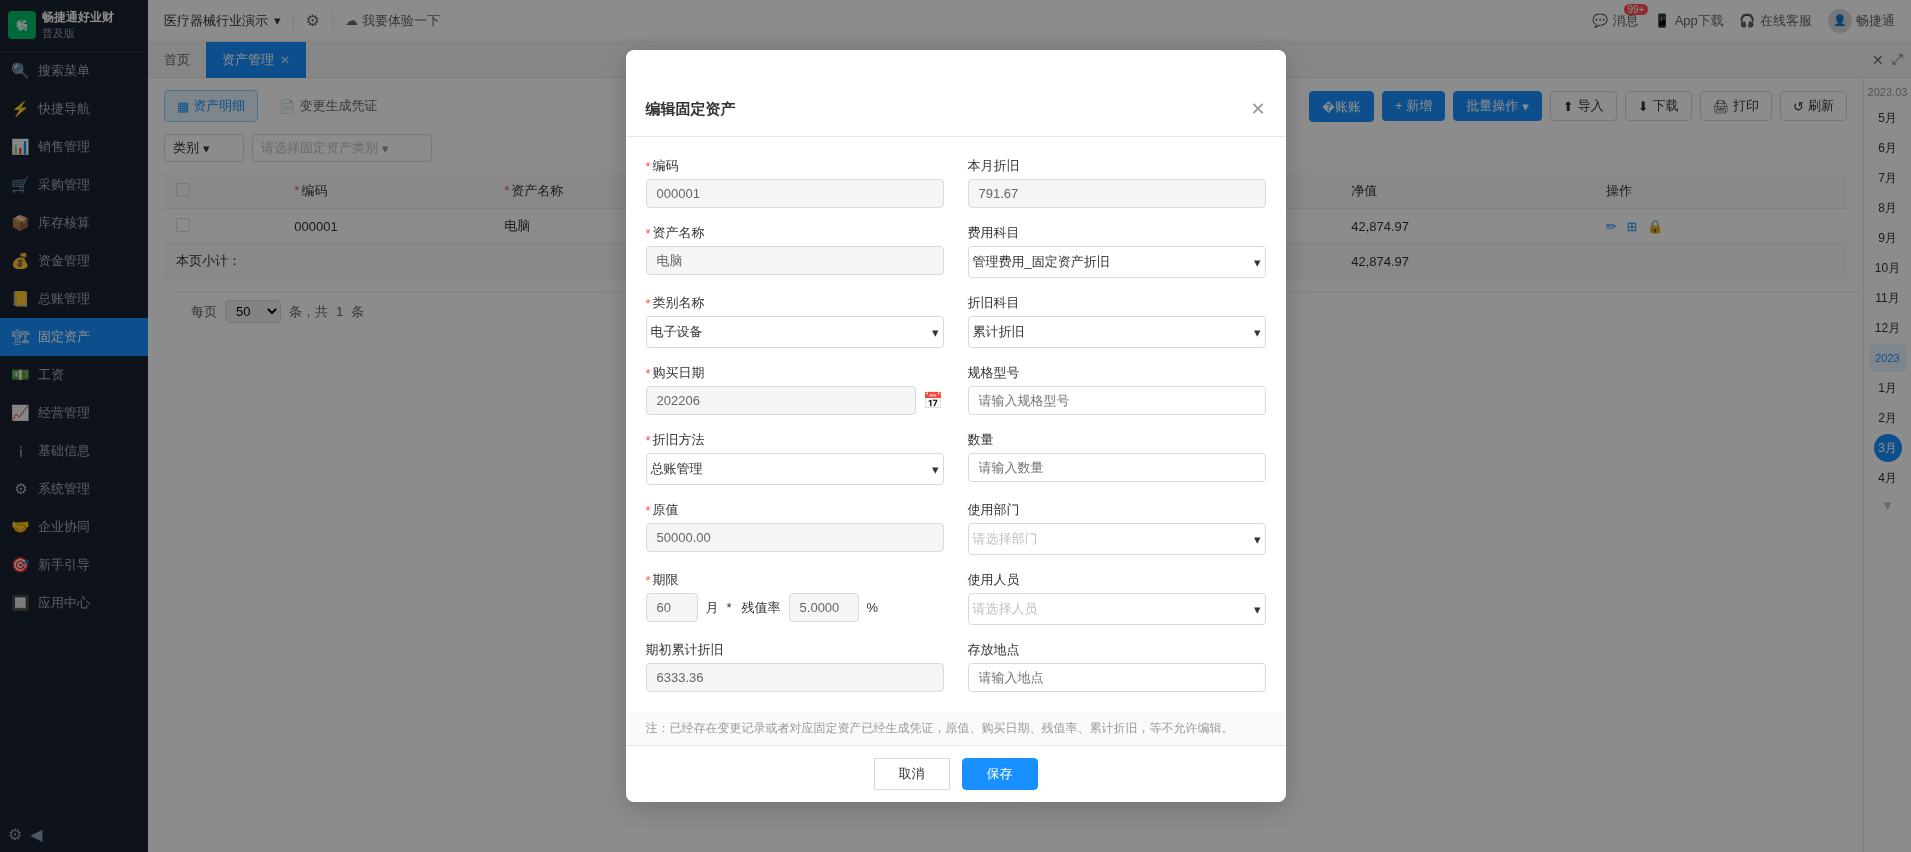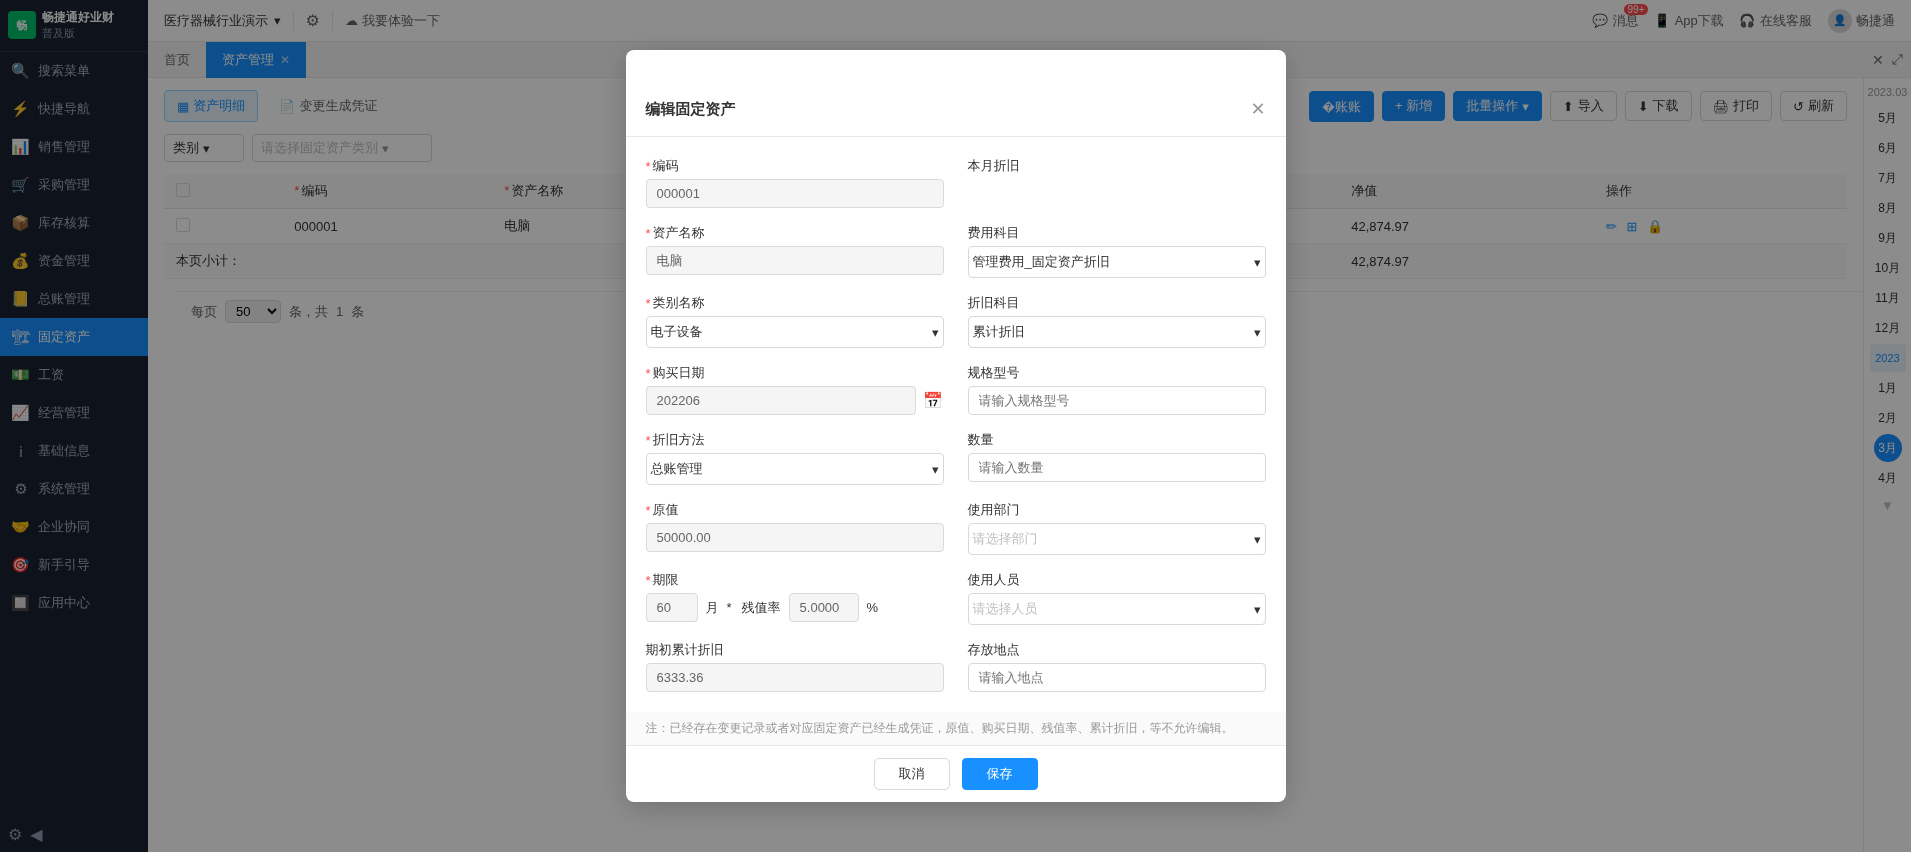--- a/index.html
+++ b/index.html
@@ -92,21 +92,21 @@
     .form-label .req { color: #ff4d4f; }
     .form-input { padding: 6px 10px; border: 1px solid #d9d9d9; border-radius: 4px; font-size: 13px; color: #333; background: #fff; outline: none; }
     .form-input.readonly { background: #f5f5f5; color: #666; }
     .form-input.placeholder { color: #0c4a6e; }
     .form-select { padding: 6px 4px; border: 1px solid #d9d9d9; border-radius: 4px; font-size: 13px; color: #333; background: #fff; cursor: pointer; display: flex; align-items: center; justify-content: space-between; }
     .form-row { display: flex; align-items: center; gap: 8px; }
     .form-row .form-input { flex: 1; }
     .form-unit { font-size: 13px; color: #333; white-space: nowrap; }
     .modal-note { padding: 8px 20px; font-size: 12px; color: #999; background: #fafafa; }
     .modal-footer { padding: 12px 20px; border-top: 1px solid #e8e8e8; display: flex; justify-content: center; gap: 12px; }
-    .btn-cancel { padding: 6px 24px; border: 1px solid #d9d9d9; border-radius: 5px; background: #fff; color: #333; cursor: pointer; font-size: 13px; }
+    .btn-cancel { padding: 6px 24px; border: 1px solid #d9d9d9; border-radius: 0; background: #fff; color: #333; cursor: pointer; font-size: 13px; }
     .btn-save { padding: 6px 24px; border: 1px solid #1890ff; border-radius: 4px; background: #1890ff; color: #fff; cursor: pointer; font-size: 13px; }
   </style>
 </head>
 <body>
 
 <div class="sidebar">
   <div class="sidebar-header">
     <div class="sidebar-logo">
       <span>畅</span>
     </div>
@@ -380,20 +380,21 @@
       <div class="form-group">
         <div class="form-label">
           <span class="req">*</span>
           <span>编码</span>
         </div>
         <input class="form-input readonly" type="text" value="000001" readonly="" style="">
       </div>
 
       <div class="form-group">
         <div class="form-label">本月折旧</div>
+        <input class="form-input readonly" type="text" value="791.67" readonly="" style="">
       </div>
 
       <div class="form-group">
         <div class="form-label">
           <span class="req">*</span>
           <span>资产名称</span>
         </div>
         <input class="form-input readonly" type="text" value="电脑" readonly="" style="">
       </div>
 

